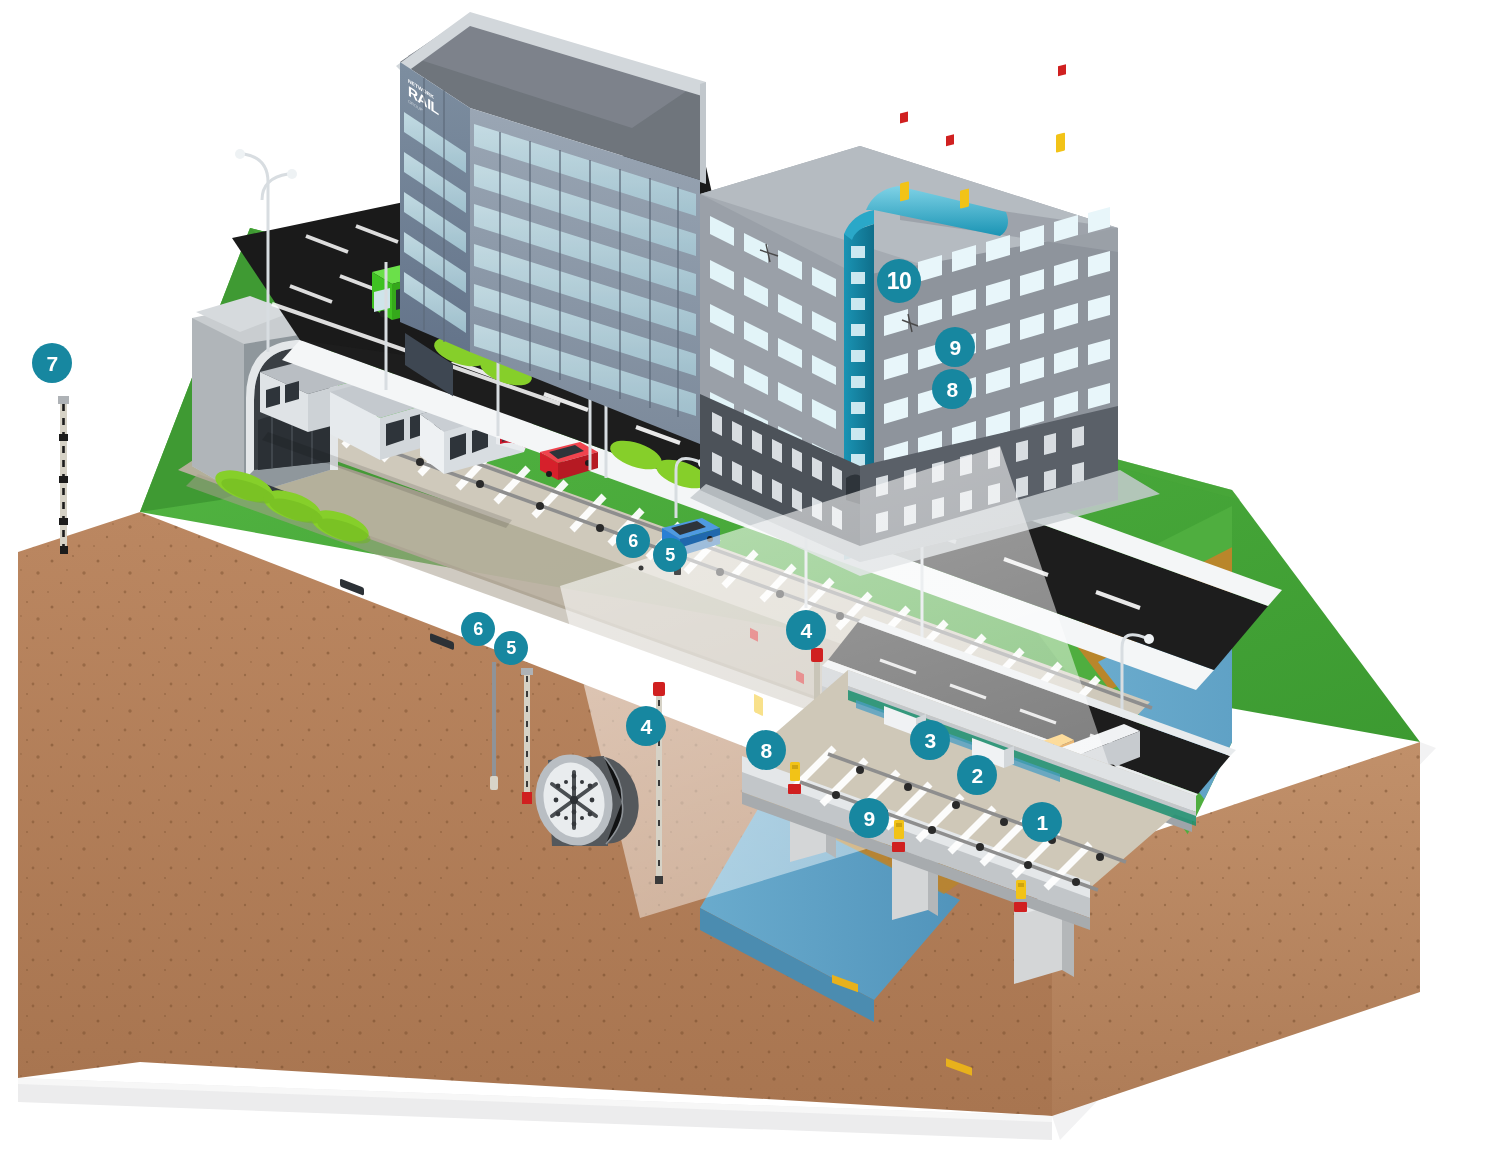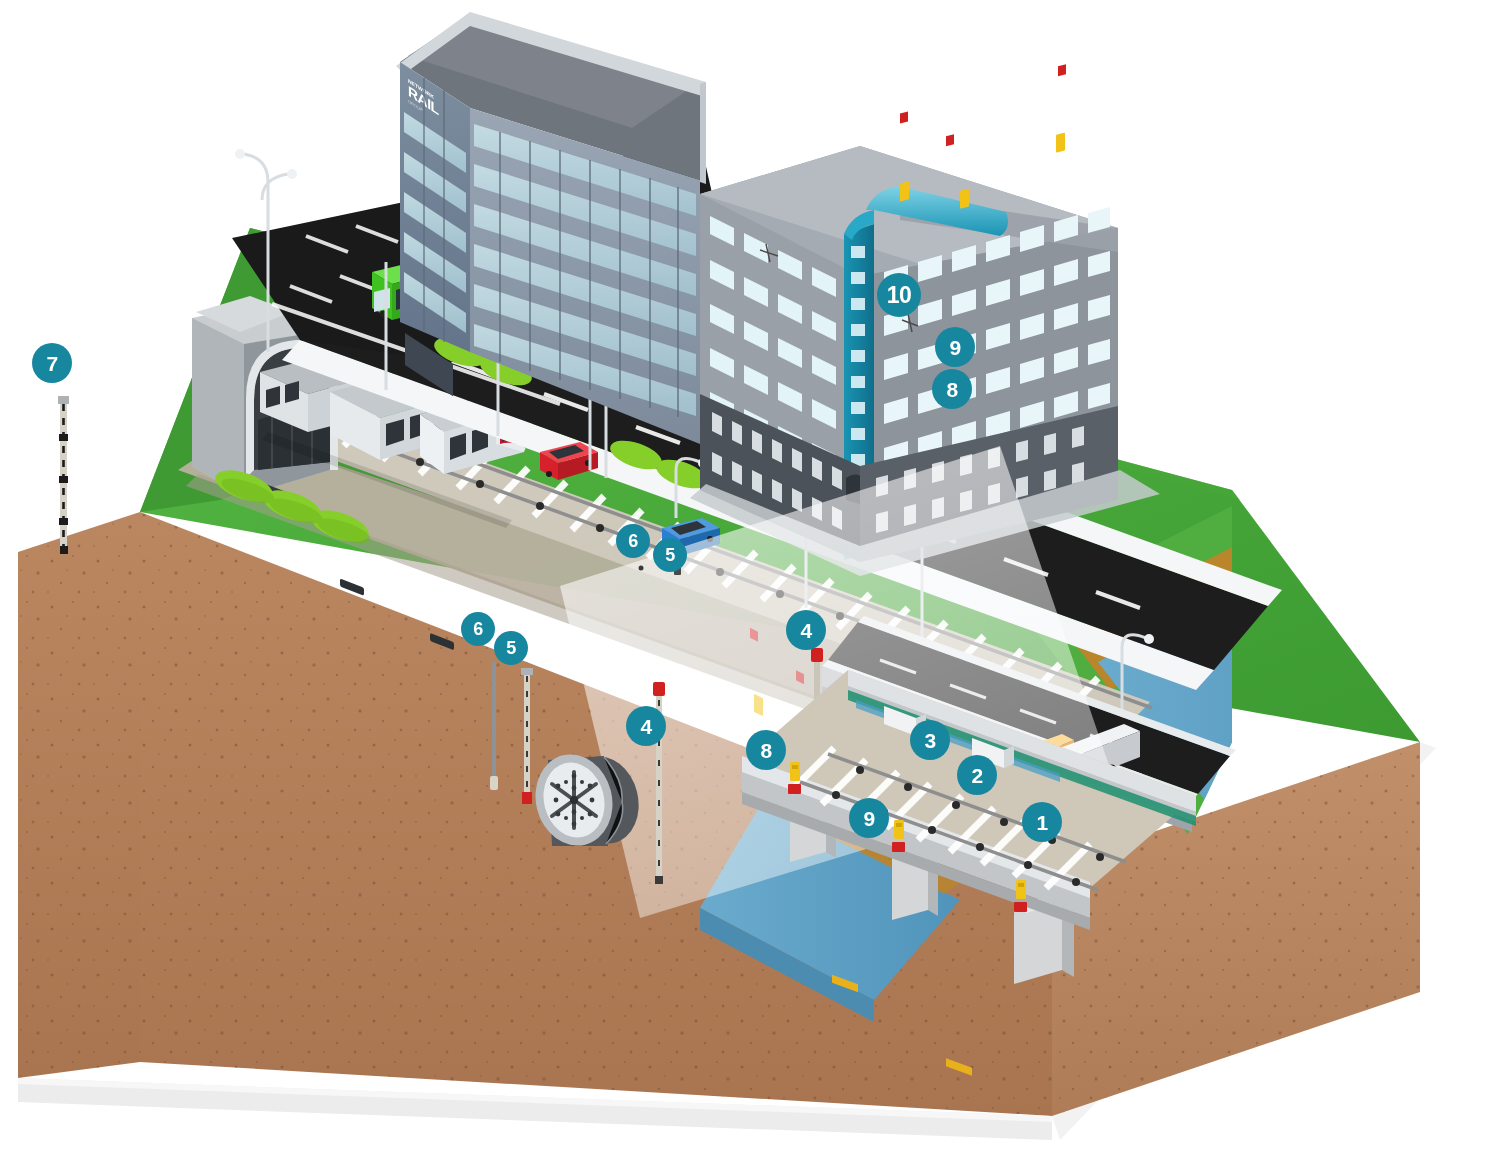--- a/index.html
+++ b/index.html
@@ -861,17 +861,17 @@
     <div class="marker" style="left:32px;top:343px">7</div>
 
     <div class="marker" style="left:932px;top:369px">8</div>
 
     <div class="marker" style="left:746px;top:730px">8</div>
 
     <div class="marker" style="left:935px;top:327px">9</div>
 
     <div class="marker" style="left:849px;top:798px">9</div>
 
-    <div class="marker lg" style="left:877px;top:273px">10</div>
+    <div class="marker lg" style="left:877px;top:259px">10</div>
 
   </div>
 
 </div>
 
 </body></html>

